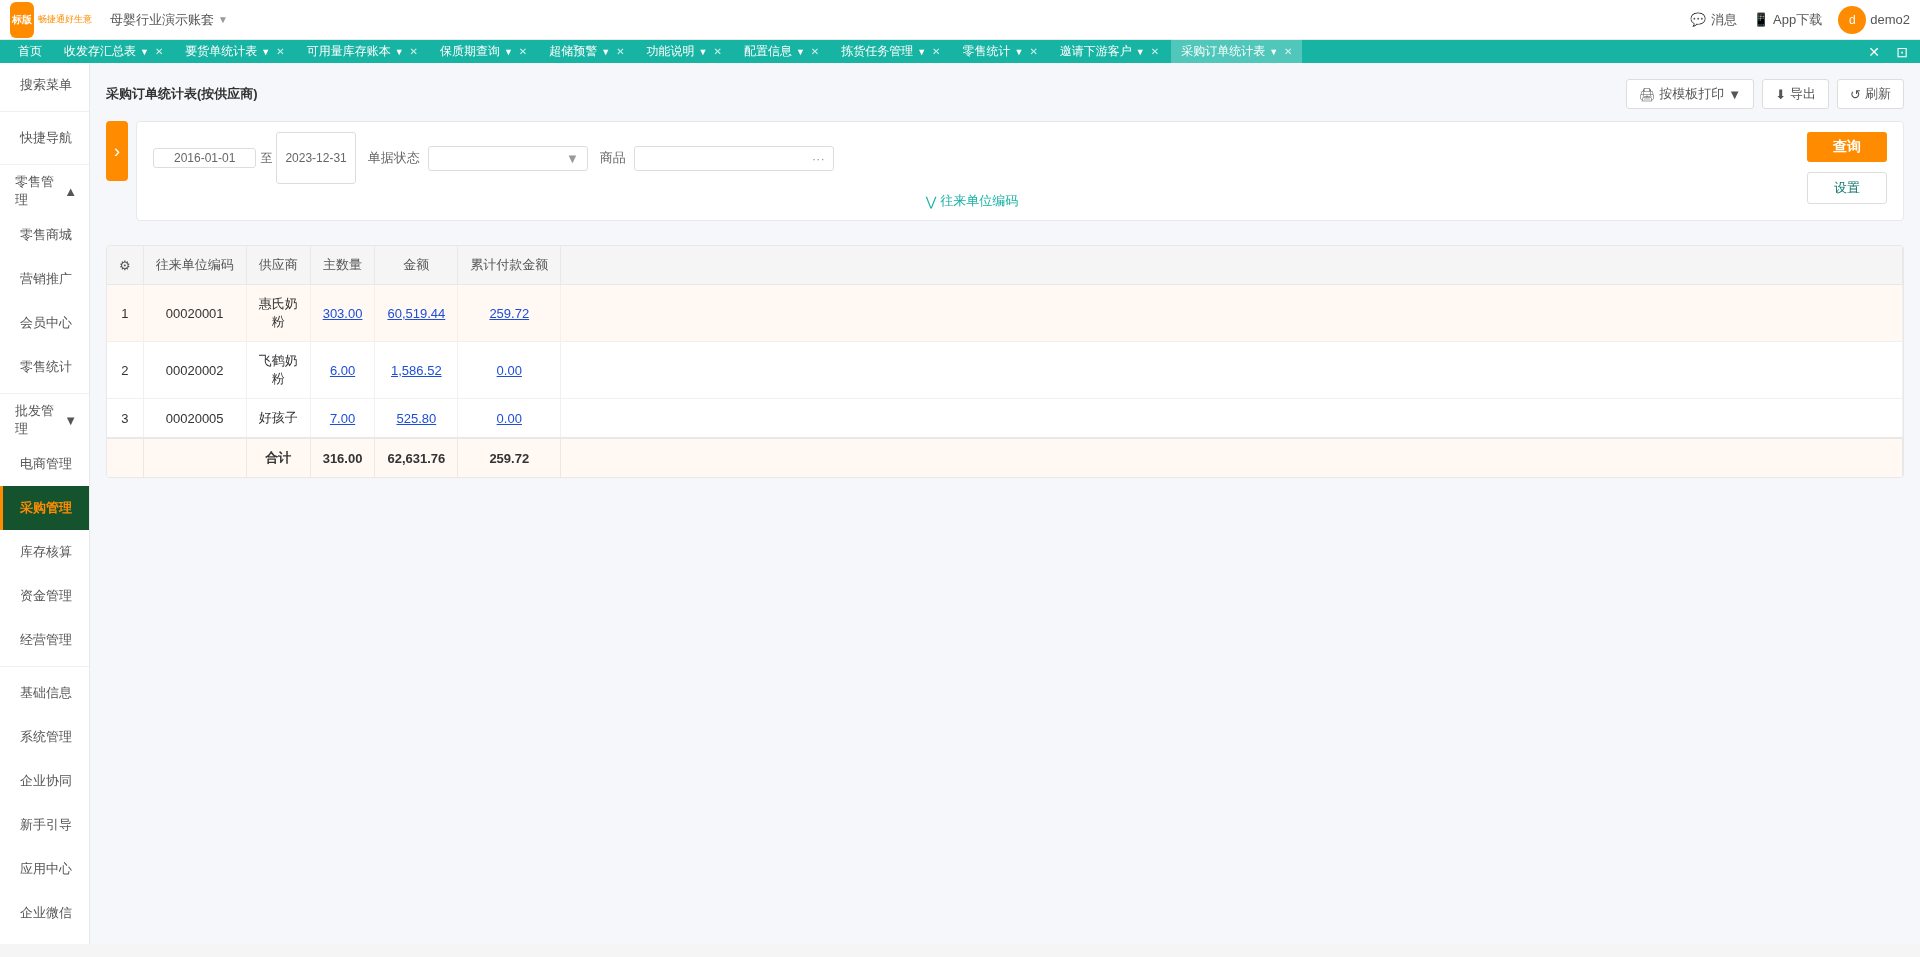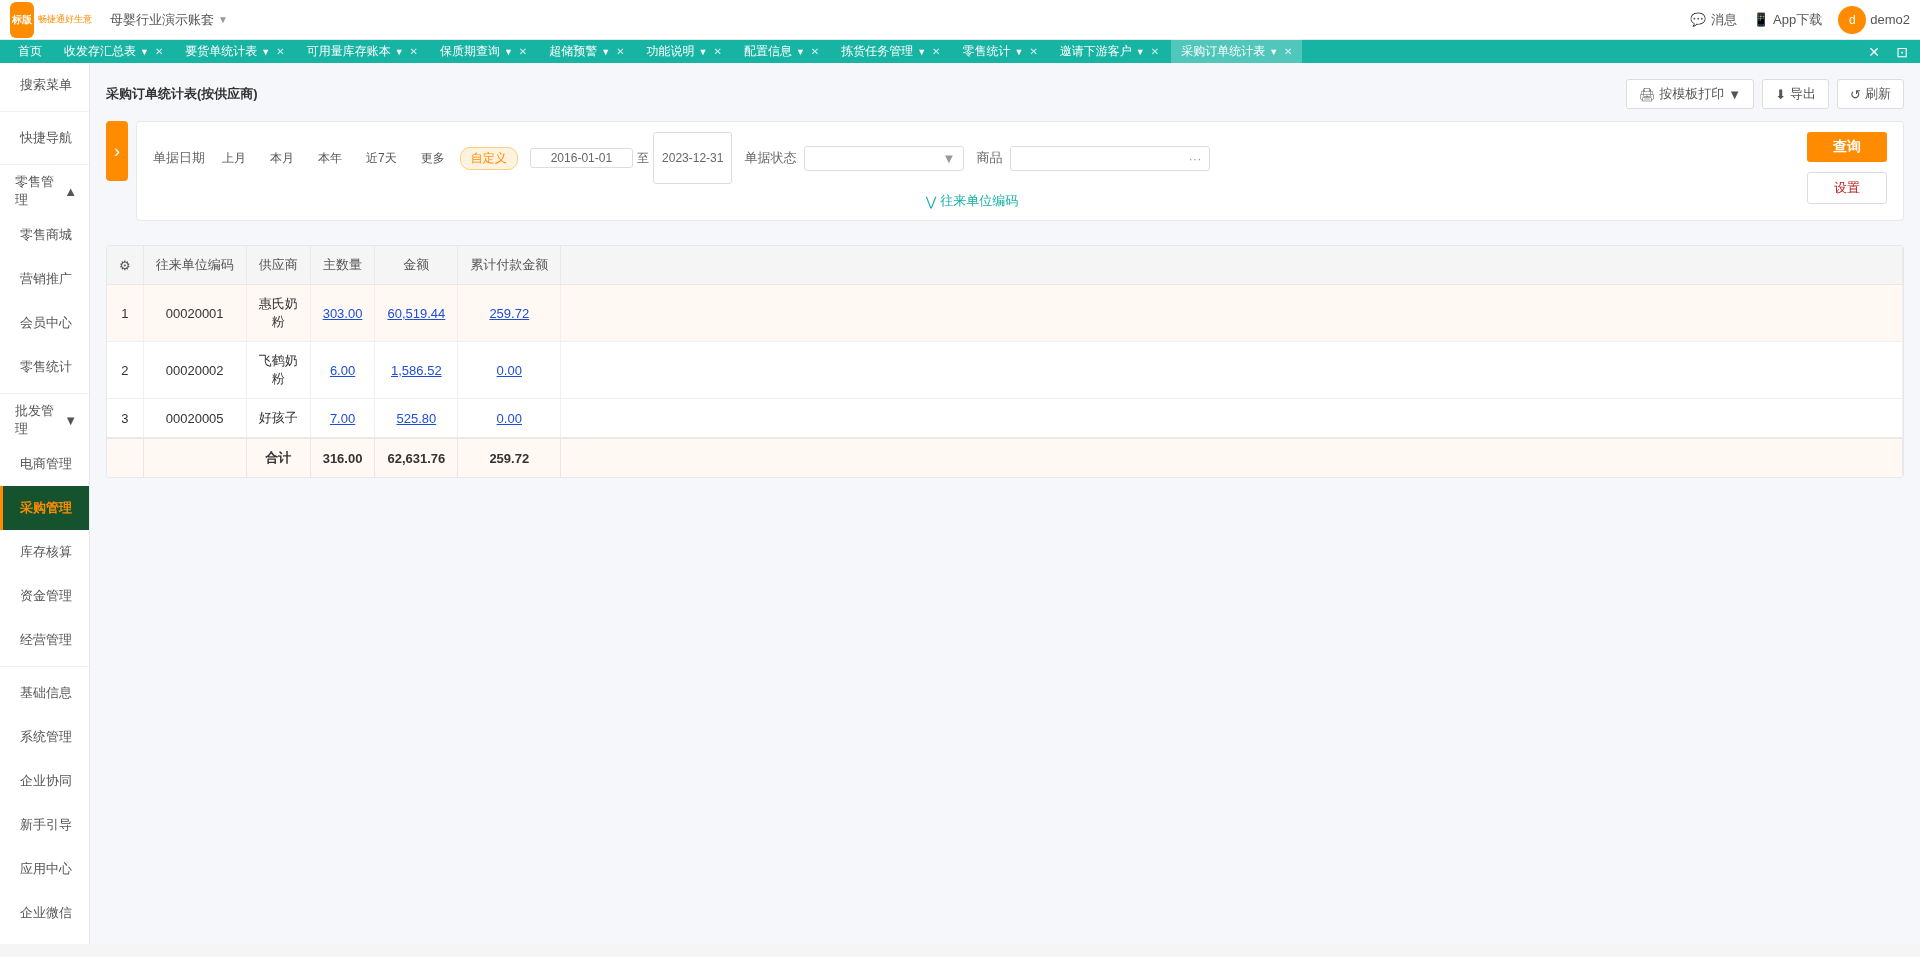--- a/index.html
+++ b/index.html
@@ -51,21 +51,21 @@
     .filter-group { display: flex; align-items: center; gap: 8px; }
     .filter-label { color: #666; font-size: 13px; white-space: nowrap; }
     .date-shortcuts { display: flex; gap: 6px; }
     .date-shortcut { padding: 2px 8px; border-radius: 3px; cursor: pointer; font-size: 12px; color: #555; border: 1px solid transparent; }
     .date-shortcut.custom { background: #fff3e0; color: #ff8c00; border: 1px solid #ffcc80; border-radius: 10px; padding: 2px 10px; }
     .date-range { display: flex; align-items: center; gap: 4px; font-size: 12px; color: #666; }
     .filter-select { display: flex; align-items: center; border: 1px solid #ddd; border-radius: 3px; padding: 4px 8px; background: white; cursor: pointer; font-size: 13px; min-width: 180px; justify-content: space-between; }
     .filter-input { display: flex; align-items: center; border: 1px solid #ddd; border-radius: 3px; padding: 4px 8px; background: white; font-size: 13px; min-width: 200px; justify-content: space-between; }
     .expand-btn { display: flex; align-items: center; justify-content: center; gap: 4px; margin-top: 8px; color: #17b3a3; cursor: pointer; font-size: 13px; }
     .btn-query { background: #ff8c00; color: white; border: none; padding: 6px 20px; border-radius: 3px; cursor: pointer; font-size: 14px; font-weight: bold; }
-    .btn-settings { background: white; color: #b91c1c; border: 1px solid #ddd; padding: 6px 12px; border-radius: 3px; cursor: pointer; font-size: 13px; margin-top: 4px; display: block; width: 100%; text-align: center; }
+    .btn-settings { background: white; color: #0f766e; border: 1px solid #ddd; padding: 6px 12px; border-radius: 3px; cursor: pointer; font-size: 13px; margin-top: 4px; display: block; width: 100%; text-align: center; }
 
     
     .table-container { background: white; border-radius: 4px; border: 1px solid #e8e8e8; overflow: hidden; }
     .data-table { width: 100%; border-collapse: collapse; }
     .data-table thead tr { background: #f5f5f5; border-bottom: 1px solid #e8e8e8; }
     .data-table thead th { padding: 10px 12px; text-align: center; font-size: 13px; color: #555; font-weight: normal; border-right: 1px solid #e8e8e8; white-space: nowrap; }
     .data-table tbody tr { border-bottom: 1px solid #f0f0f0; }
     .data-table tbody tr:nth-child(1) { background: #fff8f3; }
     .data-table tbody td { padding: 10px 12px; text-align: center; font-size: 13px; color: #333; border-right: 1px solid #f0f0f0; }
     .data-table td.number { color: #1d4ed8; text-decoration: underline; cursor: pointer; }
@@ -268,31 +268,20 @@
 
     <div style="display:flex; gap:8px; margin-bottom:12px;">
 
       <button class="collapse-btn" style="background:#ff8c00;color:white;border:none;width:22px;border-radius:4px;cursor:pointer;font-size:18px;align-self:stretch;">›</button>
 
       <div class="filter-panel" style="flex:1; padding:10px 16px;">
         <div style="display:flex; align-items:flex-start; gap:16px;">
           <div class="filter-main">
             <div style="display:flex; align-items:center; gap:12px; flex-wrap:wrap;">
 
-              <div class="filter-group">
-                <span class="filter-label">单据日期</span>
-                <div class="date-shortcuts">
-                  <span class="date-shortcut">上月</span>
-                  <span class="date-shortcut">本月</span>
-                  <span class="date-shortcut">本年</span>
-                  <span class="date-shortcut">近7天</span>
-                  <span class="date-shortcut">更多</span>
-                  <span class="date-shortcut custom">自定义</span>
-                </div>
-              </div>
 
               <div class="date-range">
                 <span style="border:1px solid #ddd;padding:2px 20px;border-radius:3px;cursor:pointer;">2016-01-01</span>
                 <span>至</span>
                 <span style="border:1px solid #ddd;padding:18px 8px;border-radius:3px;cursor:pointer;">2023-12-31</span>
               </div>
 
               <div class="filter-group">
                 <span class="filter-label">单据状态</span>
                 <div class="filter-select" style="min-width:160px;">

